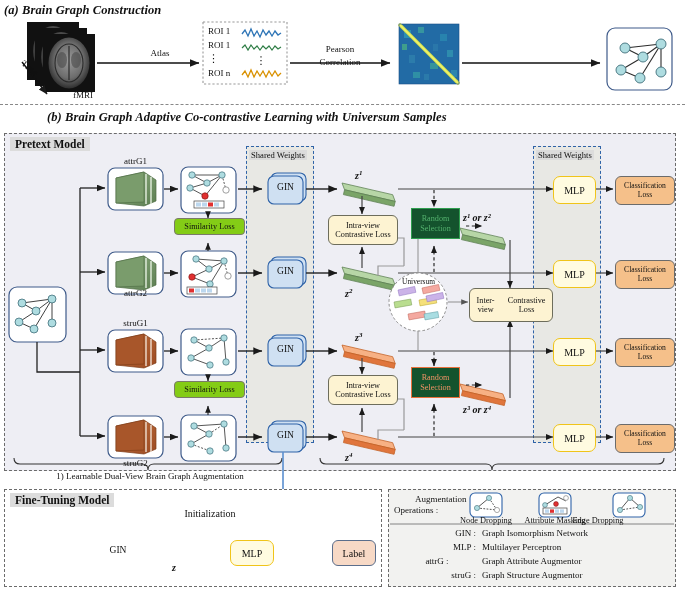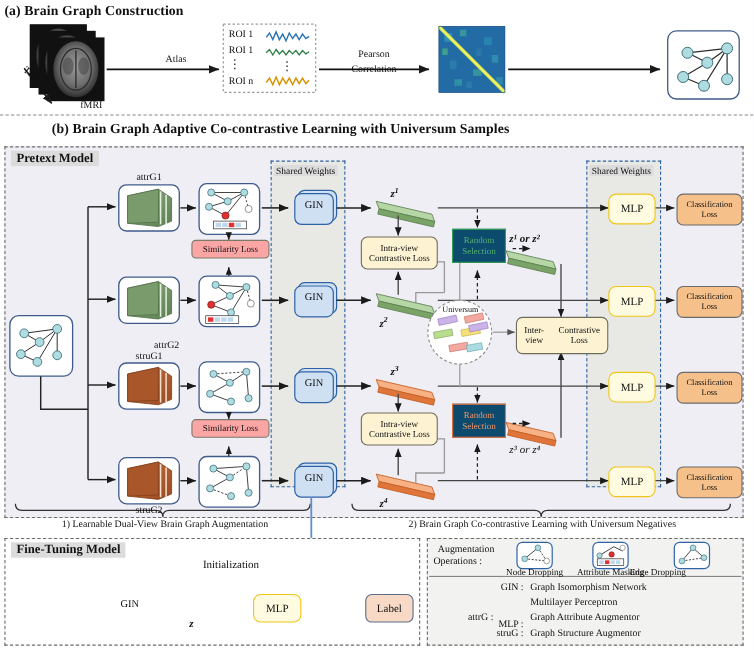--- a/index.html
+++ b/index.html
@@ -1,27 +1,27 @@
 <!DOCTYPE html>
 <html><head>
 <meta charset="utf-8">
 <style>
   html,body{margin:0;padding:0;background:#fff;}
   body{width:685px;height:591px;font-family:"Liberation Serif",serif;color:#111;position:relative;overflow:hidden;}
   .fig{position:absolute;left:0;top:0;width:685px;height:591px;}
   .abs{position:absolute;}
-  .ttl{font-weight:bold;font-size:12.5px;letter-spacing:.1px;}
+  .ttl{font-weight:bold;font-size:12.5px;letter-spacing:.1px;font-style:italic;}
   .sec-label{font-weight:bold;font-size:11.5px;background:#dcdcdc;padding:1px 5px;display:inline-block;}
   .txt{font-size:9.5px;line-height:1.05;text-align:center;}
   .lbl{font-size:9px;text-align:center;white-space:nowrap;}
   .mlp{border:1.6px solid #f0c419;border-radius:7px;background:#fffbe0;display:flex;align-items:center;justify-content:center;font-size:10px;}
   .closs{border:1.1px solid #6b6b6b;border-radius:6px;background:#f5c08a;display:flex;align-items:center;justify-content:center;text-align:center;font-size:7.6px;line-height:1.12;}
-  .simloss{border:1px solid #7a7a6a;border-radius:4px;background:#fca5a5;display:flex;align-items:center;justify-content:center;font-size:8.2px;}
+  .simloss{border:1px solid #7a7a6a;border-radius:4px;background:#84cc16;display:flex;align-items:center;justify-content:center;font-size:8.2px;}
   .intraloss{border:1.1px solid #6d6d5c;border-radius:6px;background:#fdf3d2;display:flex;align-items:center;justify-content:center;text-align:center;font-size:8.2px;line-height:1.15;}
-  .randsel{border:1.6px solid #2f9e4f;background:#0c4a6e;display:flex;align-items:center;justify-content:center;text-align:center;font-size:8.2px;line-height:1.15;color:#53b06d;}
+  .randsel{border:1.6px solid #2f9e4f;background:#14532d;display:flex;align-items:center;justify-content:center;text-align:center;font-size:8.2px;line-height:1.15;color:#53b06d;}
   .randsel.orange{border-color:#e8703a;color:#ef9266;}
   .labelbox{border:1.1px solid #5b6e8c;border-radius:6px;background:#f7d9c6;display:flex;align-items:center;justify-content:center;font-size:10px;}
 
   
   .sw{position:absolute;border:1.3px dashed #2f63a8;background:#e8e8e4;box-sizing:border-box;}
   .sw-lbl{position:absolute;font-size:8.6px;background:#dcdcdc;padding:0 2px;white-space:nowrap;}
 
   
   .panel{position:absolute;border:1.4px dashed #6b6b6b;box-sizing:border-box;}
   .panel-b{background:#eeeef4;}
@@ -508,21 +508,21 @@
       <path d="M0,0 L30,0 L34,5 L4,5 Z" fill="#bcd3ea" stroke="#5e86b3" stroke-width=".7"></path>
       <rect x="4" y="5" width="30" height="5" fill="#7ea6d2" stroke="#5e86b3" stroke-width=".7"></rect>
     </g>
     <g>
       <rect x="294" y="542" width="15" height="20" fill="#dfe3e8" stroke="#55606b" stroke-width=".9"></rect>
       <rect x="294" y="542" width="6" height="20" fill="#8e9aa6"></rect>
     </g>
   </svg>
 
   <div class="abs lbl" style="left:108px;top:156px;width:55px;">attrG1</div>
-  <div class="abs lbl" style="left:108px;top:308px;width:55px;text-align:right;">attrG2</div>
+  <div class="abs lbl" style="left:108px;top:288px;width:55px;">attrG2</div>
   <div class="abs lbl" style="left:108px;top:318px;width:55px;">struG1</div>
   <div class="abs lbl" style="left:108px;top:458px;width:55px;">struG2</div>
 
   <div class="simloss abs" style="left:174px;top:218px;width:69px;height:15px;">Similarity Loss</div>
   <div class="simloss abs" style="left:174px;top:381px;width:69px;height:15px;">Similarity Loss</div>
 
   <div class="abs txt" style="left:268px;top:183px;width:35px;">GIN</div>
   <div class="abs txt" style="left:268px;top:267px;width:35px;">GIN</div>
   <div class="abs txt" style="left:268px;top:345px;width:35px;">GIN</div>
   <div class="abs txt" style="left:268px;top:431px;width:35px;">GIN</div>
@@ -533,21 +533,21 @@
   <div class="abs" style="left:345px;top:287px;font-size:10px;font-weight:bold;font-style:italic;">
     <span>z</span><sup style="font-size:7px;">2</sup>
   </div>
   <div class="abs" style="left:355px;top:331px;font-size:10px;font-weight:bold;font-style:italic;">
     <span>z</span><sup style="font-size:7px;">3</sup>
   </div>
   <div class="abs" style="left:345px;top:451px;font-size:10px;font-weight:bold;font-style:italic;">
     <span>z</span><sup style="font-size:7px;">4</sup>
   </div>
   <div class="abs" style="left:463px;top:212px;font-size:10px;font-weight:bold;font-style:italic;white-space:nowrap;">z¹ or z²</div>
-  <div class="abs" style="left:463px;top:404px;font-size:10px;font-weight:normal;font-style:italic;white-space:nowrap;">z³ or z⁴</div>
+  <div class="abs" style="left:463px;top:404px;font-size:10px;font-weight:bold;font-style:italic;white-space:nowrap;">z³ or z⁴</div>
 
   <div class="intraloss abs" style="left:328px;top:215px;width:68px;height:28px;flex-direction:column;">
     <span>Intra-view</span>
     <span>Contrastive Loss</span>
   </div>
   <div class="intraloss abs" style="left:328px;top:375px;width:68px;height:28px;flex-direction:column;">
     <span>Intra-view</span>
     <span>Contrastive Loss</span>
   </div>
 
@@ -583,32 +583,31 @@
   <div class="closs abs" style="left:615px;top:338px;width:58px;height:27px;flex-direction:column;">
     <span>Classification</span>
     <span>Loss</span>
   </div>
   <div class="closs abs" style="left:615px;top:424px;width:58px;height:27px;flex-direction:column;">
     <span>Classification</span>
     <span>Loss</span>
   </div>
 
   <div class="abs" style="left:4px;top:471px;width:292px;font-size:9px;text-align:center;">1) Learnable Dual-View Brain Graph Augmentation</div>
-  <div class="abs" style="left:318px;top:471px;width:350px;font-size:9px;text-align:center;">2) Brain Graph Co-contrastive Learning with Universum Negatives</div>
 
   <div class="panel" style="left:4px;top:489px;width:378px;height:98px;background:#fff;"></div>
   <div class="abs sec-label" style="left:10px;top:493px;">Fine-Tuning Model</div>
   <div class="abs" style="left:150px;top:508px;width:120px;font-size:10px;text-align:center;">Initialization</div>
   <div class="abs txt" style="left:100px;top:546px;width:36px;">GIN</div>
   <div class="abs" style="left:172px;top:562px;font-size:10px;font-weight:bold;font-style:italic;">z</div>
   <div class="mlp abs" style="left:230px;top:540px;width:42px;height:24px;">MLP</div>
   <div class="labelbox abs" style="left:332px;top:540px;width:42px;height:24px;">Label</div>
 
   <div class="panel" style="left:388px;top:489px;width:288px;height:98px;background:#f2f2f0;"></div>
-  <div class="abs" style="left:398px;top:494px;font-size:9px;">Augmentation</div>
+  <div class="abs" style="left:415px;top:494px;font-size:9px;">Augmentation</div>
   <div class="abs" style="left:394px;top:505px;font-size:9px;">Operations :</div>
 
   <svg width="685" height="591">
 
     <g>
       <rect x="470" y="493" width="32" height="24" rx="5" fill="#fff" stroke="#2f63a8" stroke-width="1.1"></rect>
       <g stroke="#2b2b2b" stroke-width=".8" fill="none">
         <line x1="477" y1="508" x2="489" y2="498"></line>
           <line x1="489" y1="498" x2="497" y2="510" stroke-dasharray="1.8 1.4"></line>
         <line x1="477" y1="508" x2="497" y2="510" stroke-dasharray="1.8 1.4"></line>
@@ -647,20 +646,20 @@
     </g>
     <line x1="390" y1="524" x2="674" y2="524" stroke="#777" stroke-width=".9"></line>
   </svg>
 
   <div class="abs" style="left:455px;top:516px;width:62px;font-size:8.3px;text-align:center;">Node Dropping</div>
   <div class="abs" style="left:521px;top:516px;width:68px;font-size:8.3px;text-align:center;">Attribute Masking</div>
   <div class="abs" style="left:567px;top:516px;width:62px;font-size:8.3px;text-align:center;">Edge Dropping</div>
 
   <div class="abs" style="left:398px;top:528px;width:78px;font-size:9px;text-align:right;">GIN :</div>
   <div class="abs" style="left:482px;top:528px;font-size:9px;">Graph Isomorphism Network</div>
-  <div class="abs" style="left:398px;top:542px;width:78px;font-size:9px;text-align:right;margin-top:20px;">MLP :</div>
+  <div class="abs" style="left:398px;top:542px;width:78px;font-size:9px;text-align:right;">MLP :</div>
   <div class="abs" style="left:482px;top:542px;font-size:9px;">Multilayer Perceptron</div>
   <div class="abs" style="left:398px;top:556px;width:78px;font-size:9px;text-align:center;">attrG :</div>
   <div class="abs" style="left:482px;top:556px;font-size:9px;">Graph Attribute Augmentor</div>
   <div class="abs" style="left:398px;top:570px;width:78px;font-size:9px;text-align:right;">struG :</div>
   <div class="abs" style="left:482px;top:570px;font-size:9px;">Graph Structure Augmentor</div>
 
 </div>
 
 </body></html>

